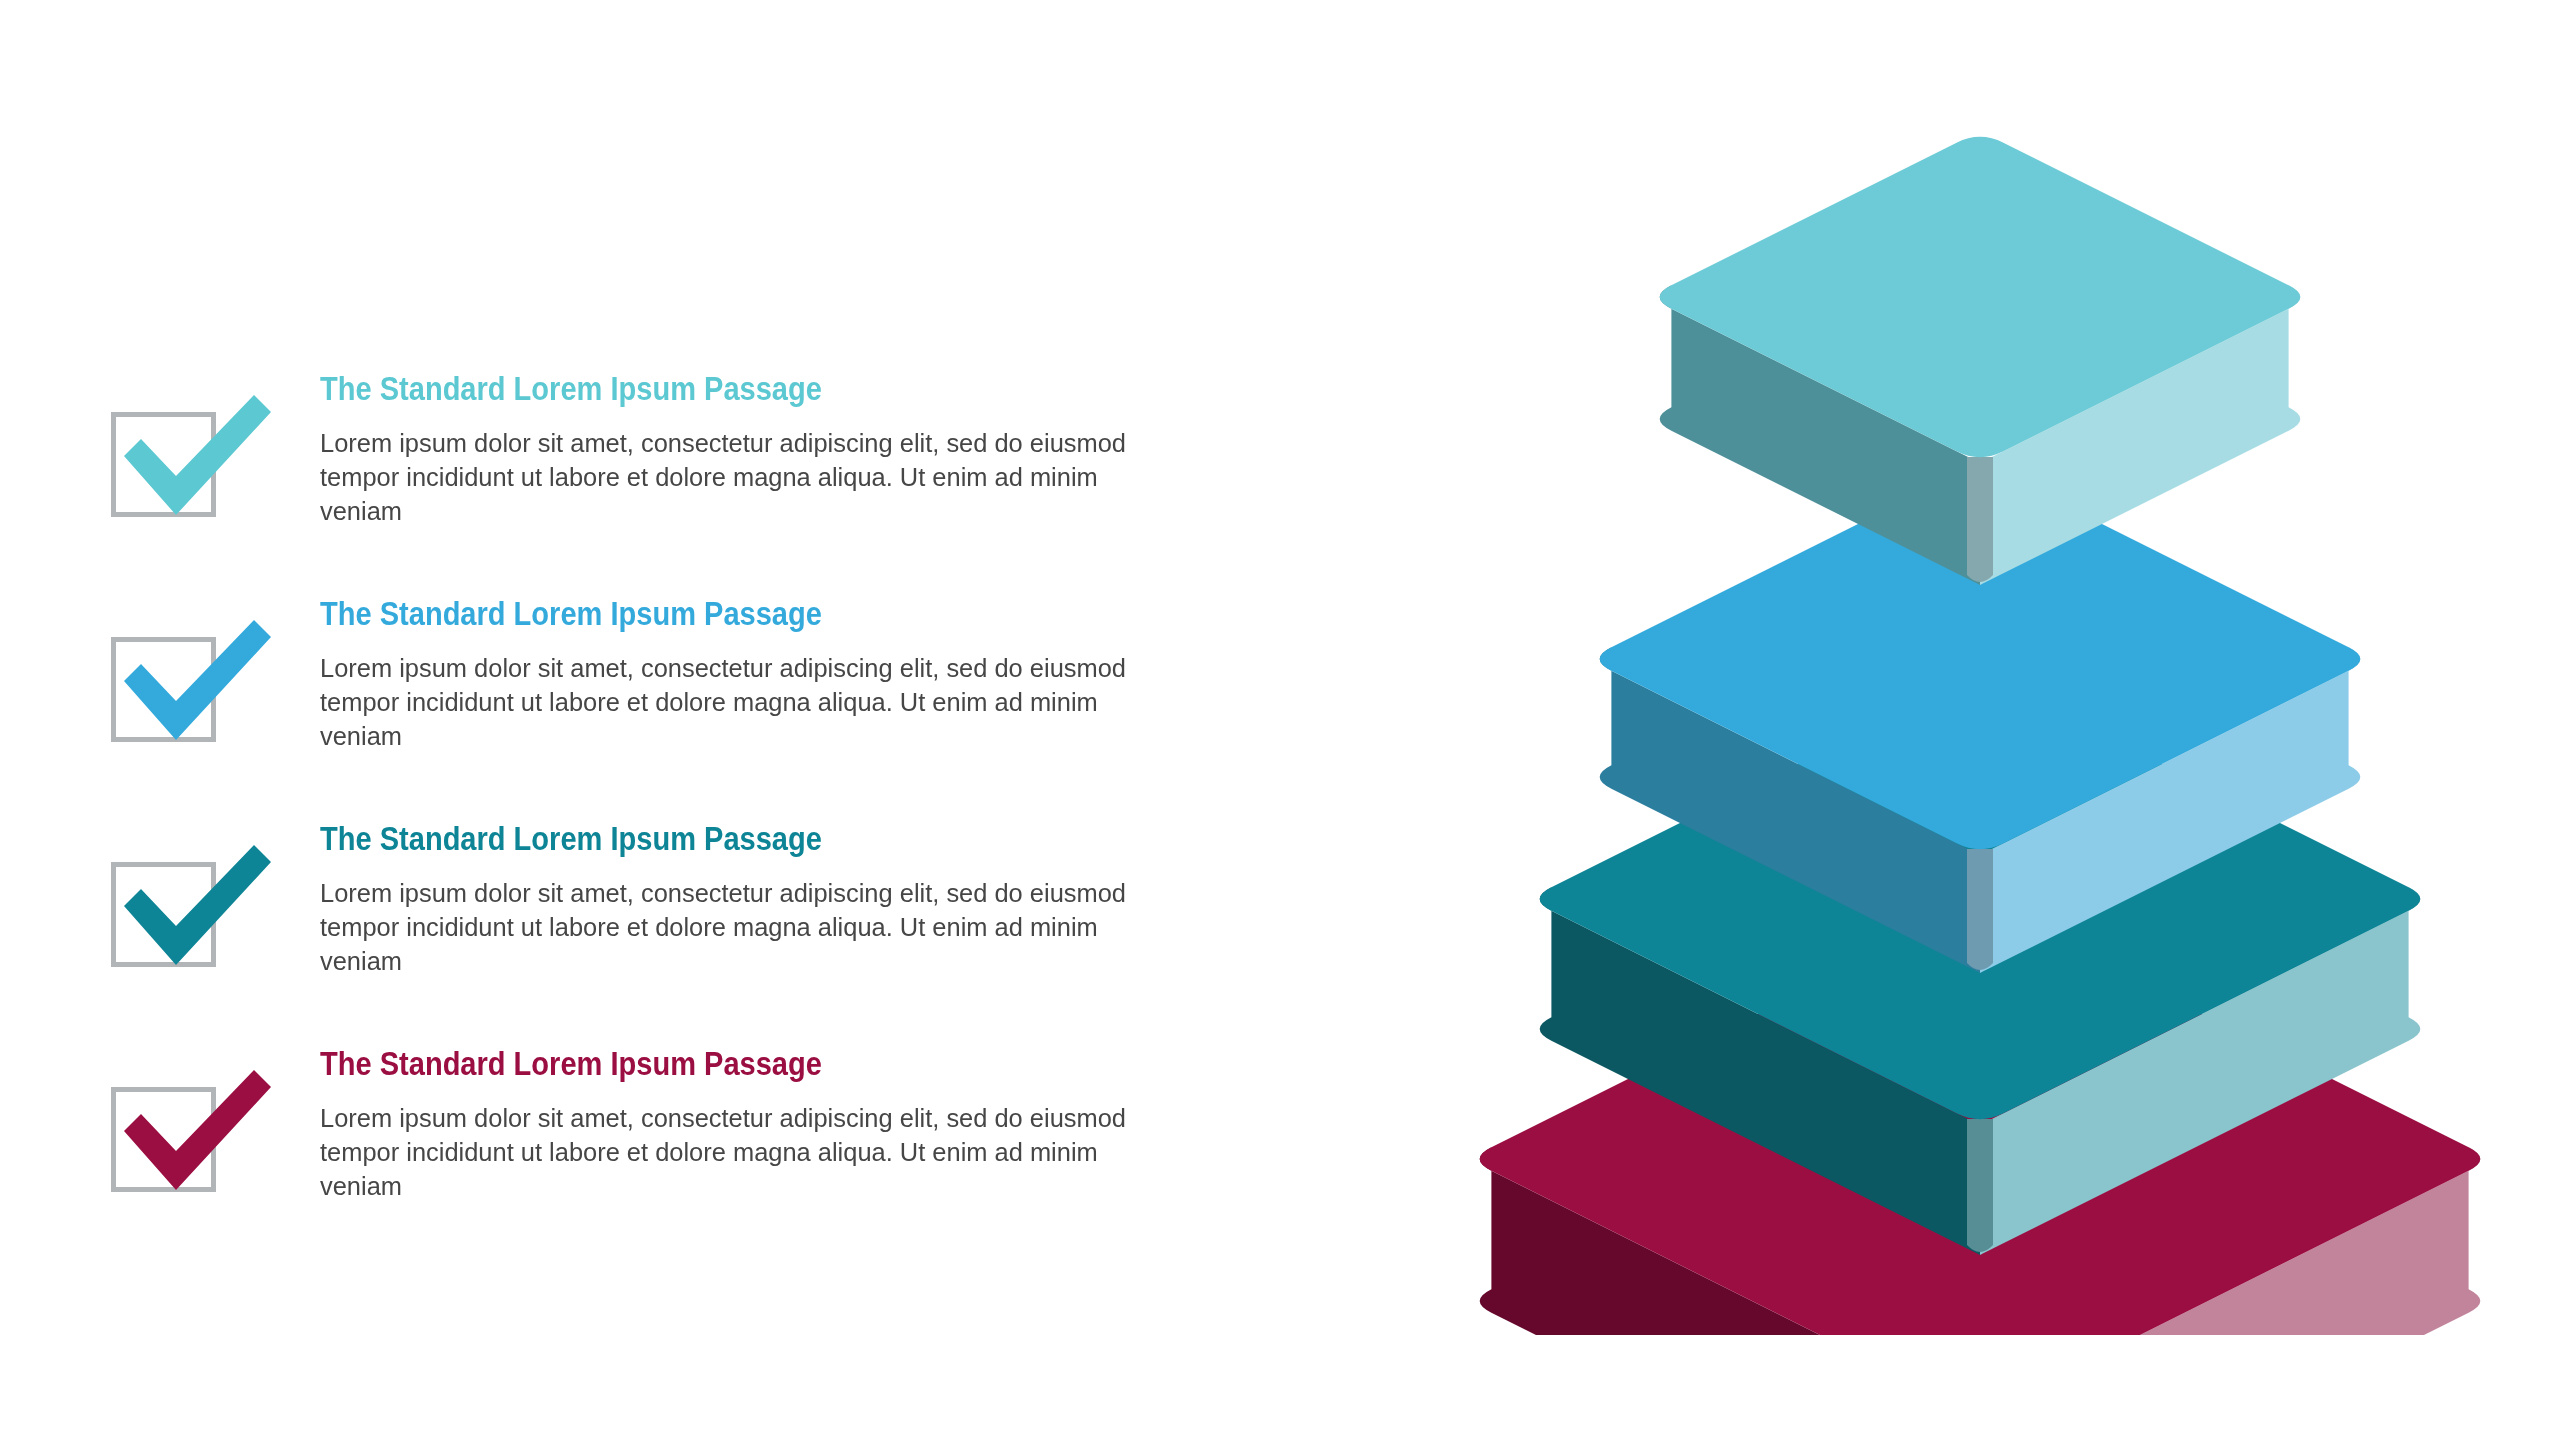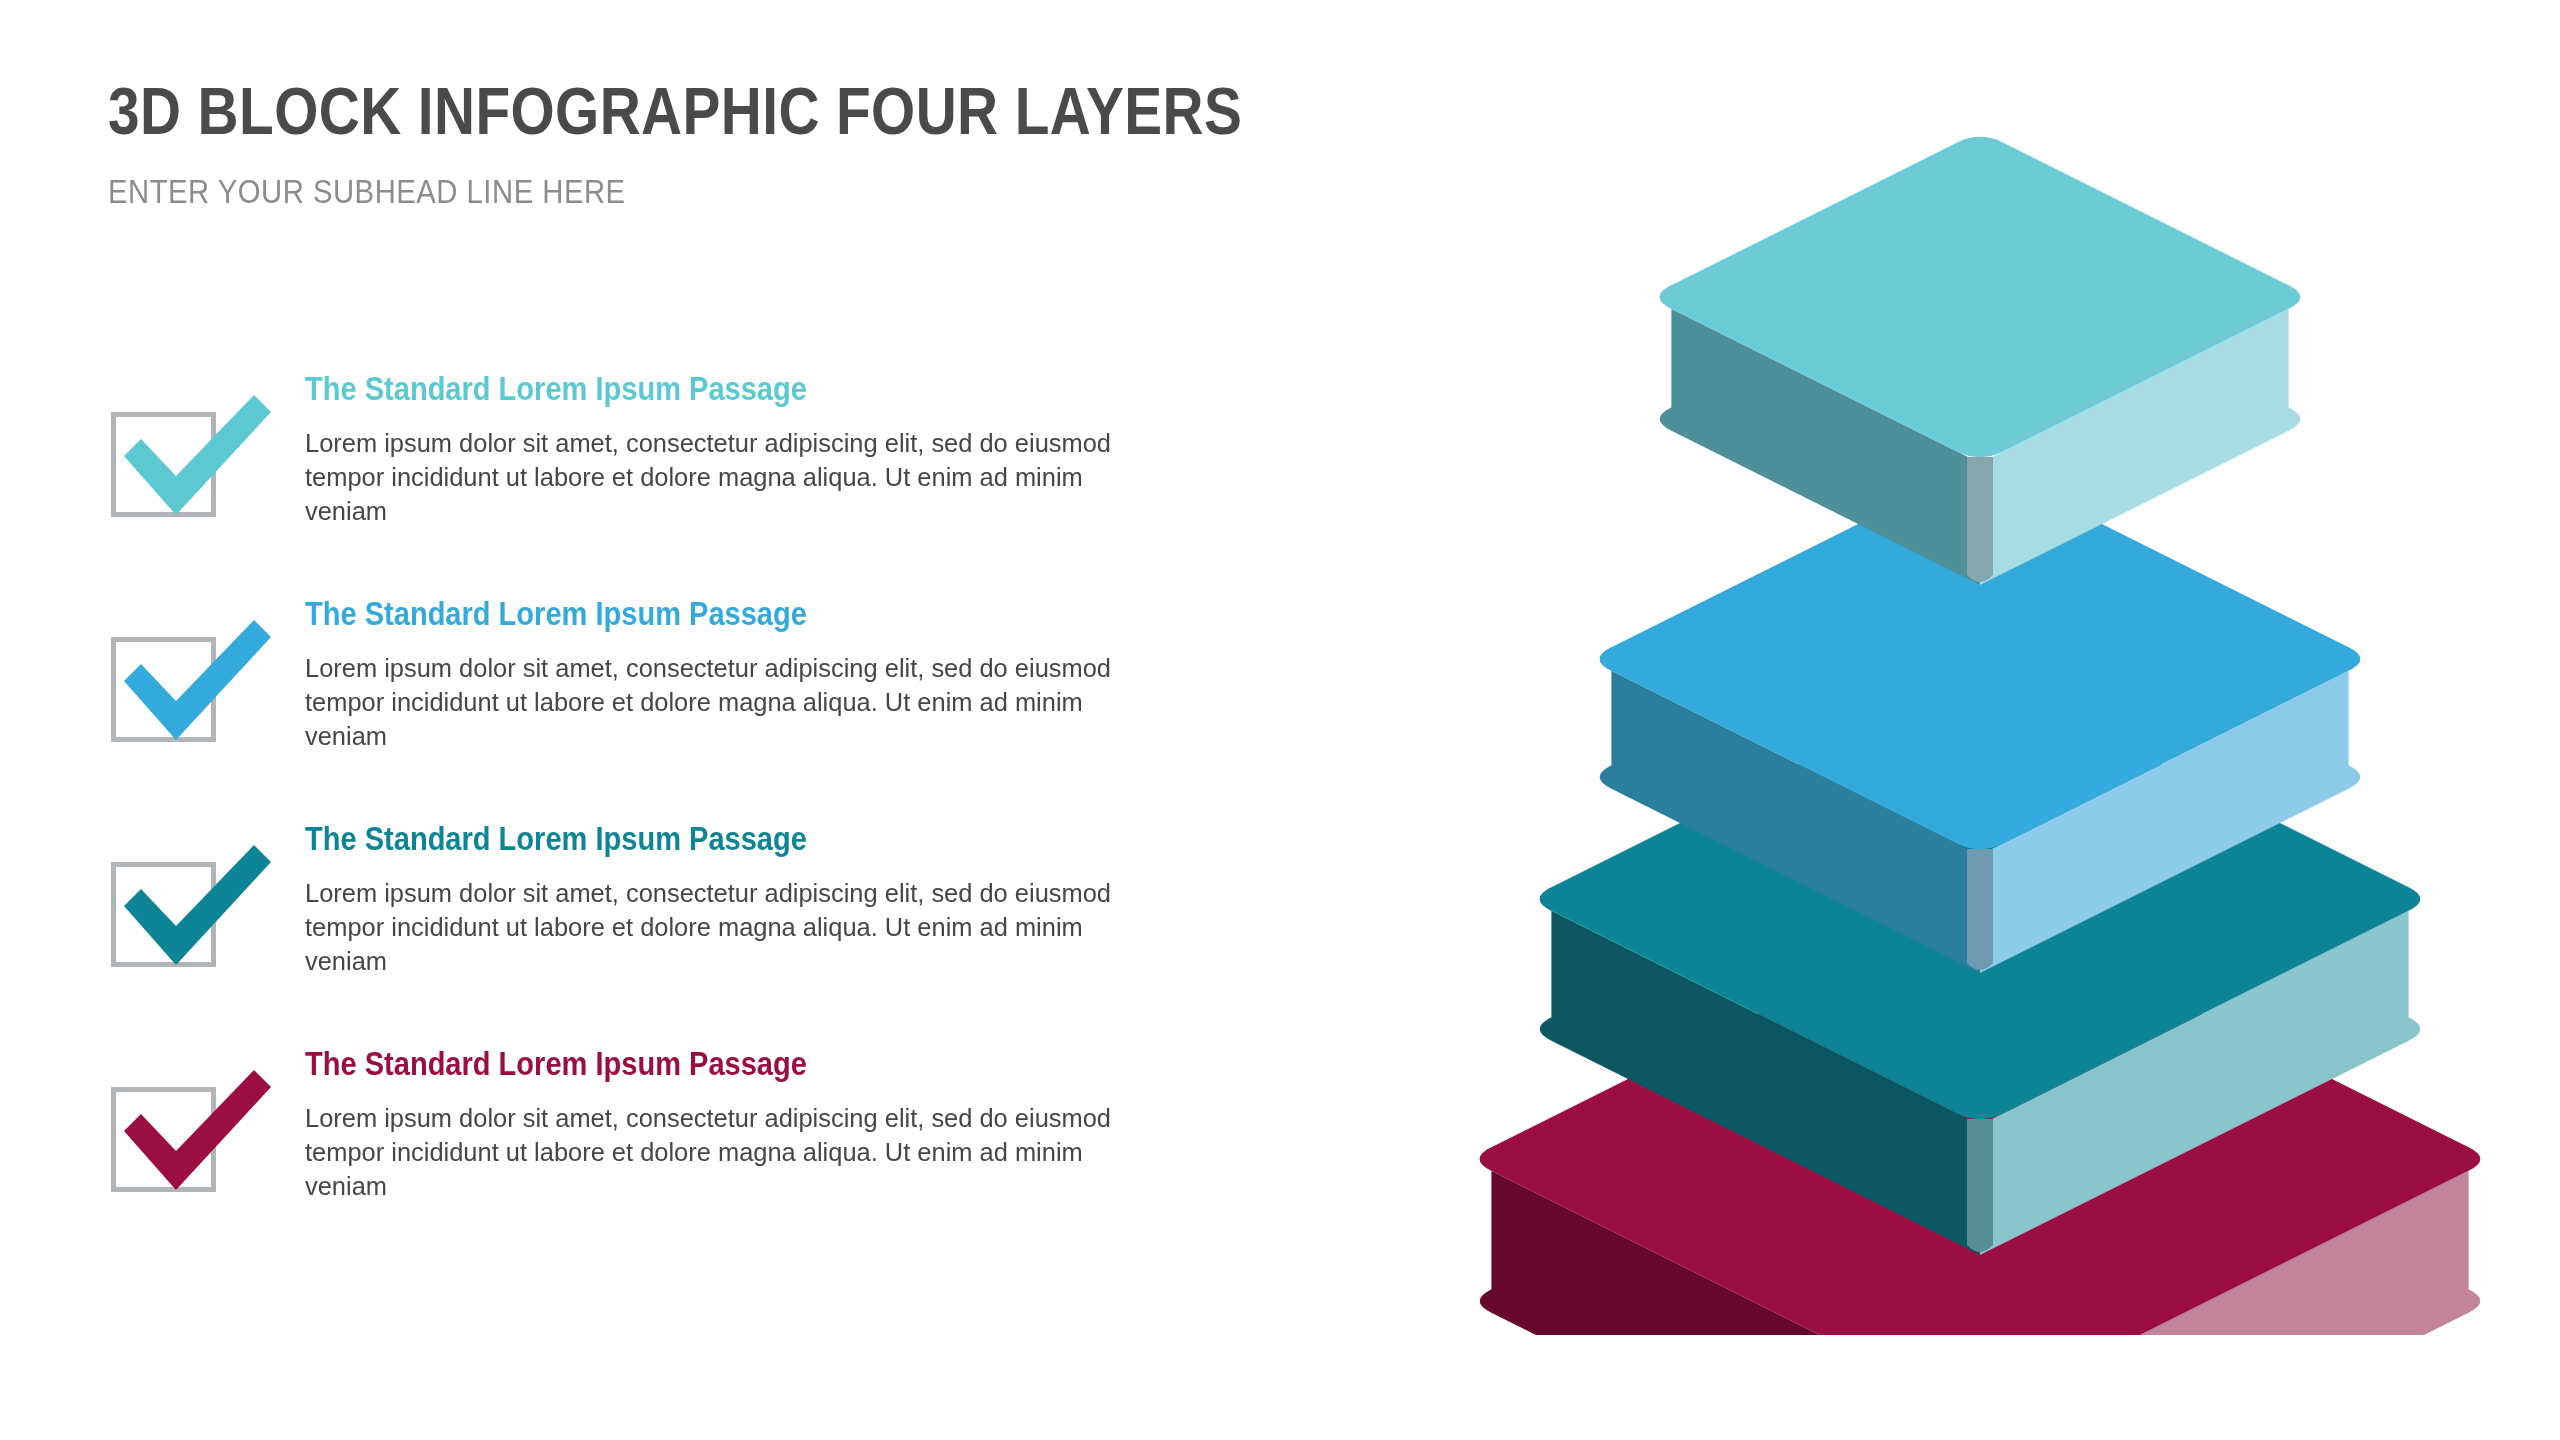--- a/index.html
+++ b/index.html
@@ -45,21 +45,21 @@
     width:170px;height:140px;
   }
   .checkbox{
     position:absolute;left:3px;top:22px;
     width:95px;height:95px;
     border:5px solid #b2b5b7;
     box-sizing:content-box;
     background:transparent;
   }
   .checkwrap svg{position:absolute;left:0;top:0;}
-  .texts{position:absolute;left:197px;top:0;width:830px;}
+  .texts{position:absolute;left:212px;top:0;width:830px;}
   .item-title{
     margin:0;
     font-size:33px;
     font-weight:bold;
     line-height:1.0;
     transform:scaleX(0.88);
     transform-origin:left center;
     white-space:nowrap;
   }
   .item-body{
@@ -74,24 +74,20 @@
 
   
   .graphic{position:absolute;left:1450px;top:95px;width:1060px;height:1240px;}
   .graphic svg{display:block;}
 </style>
 </head>
 <body>
 
 <div class="slide">
 
-  <div class="header">
-    <h1 class="title">3D BLOCK INFOGRAPHIC FOUR LAYERS</h1>
-    <p class="subhead">ENTER YOUR SUBHEAD LINE HERE</p>
-  </div>
 
   <div class="list">
 
     <div class="item">
       <div class="checkwrap">
         <div class="checkbox"></div>
         <svg width="170" height="140" viewBox="0 0 170 140">
           <path d="M16 66 L33 49 L68 86 L146 5 L163 22 L68 125 Z" fill="#5BC8D2"></path>
         </svg>
       </div>

